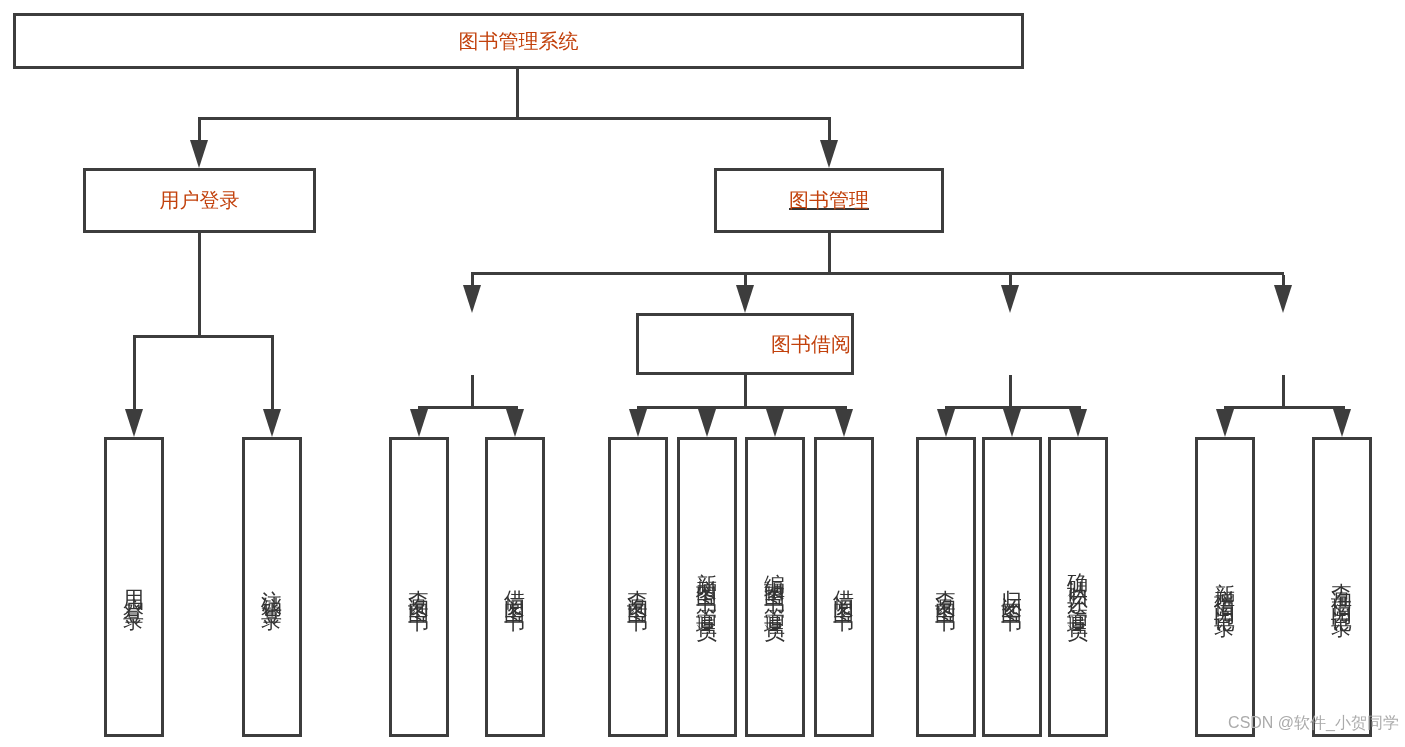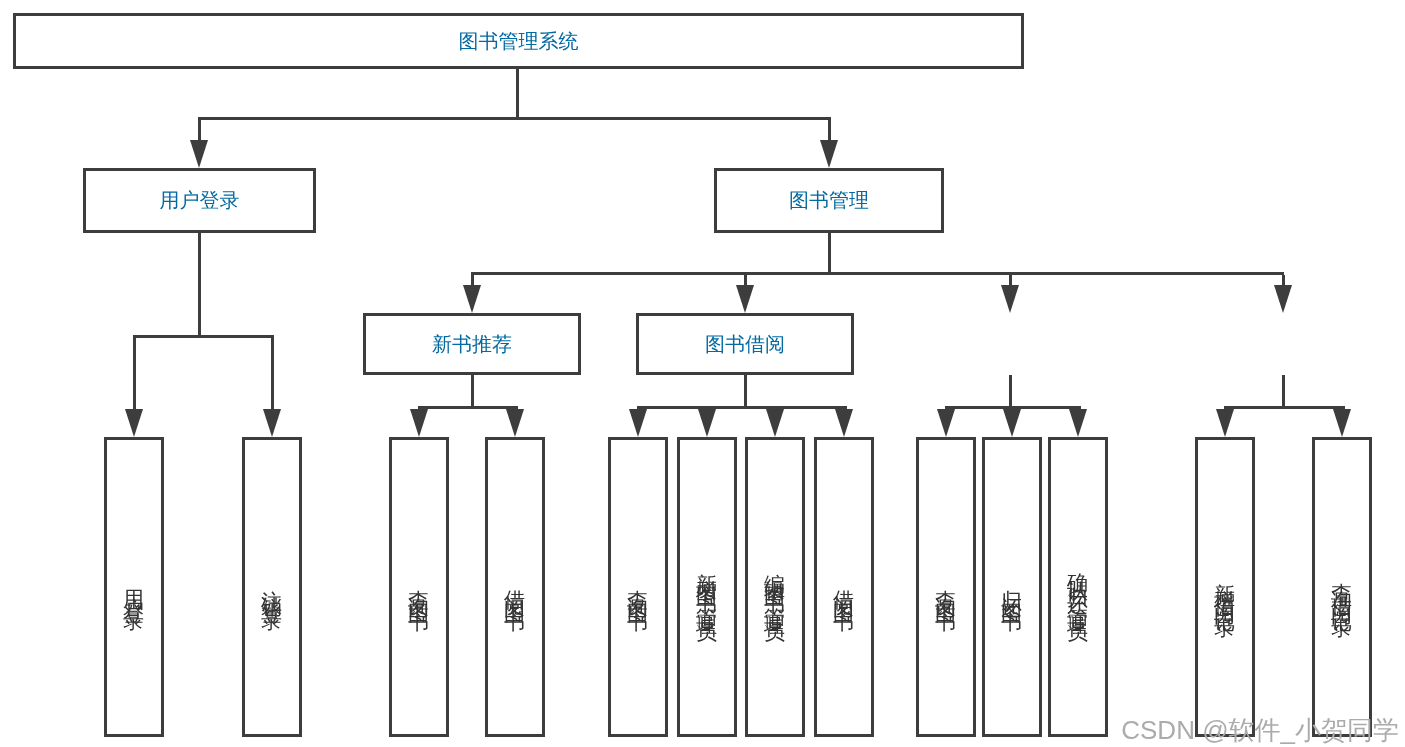--- a/index.html
+++ b/index.html
@@ -17,21 +17,21 @@
     position: absolute;
     background: #ffffff;
     border: 3px solid #3d3d3d;
     display: flex;
     align-items: center;
     justify-content: center;
     z-index: 2;
   }
   .hlabel {
     font-size: 20px;
-    color: #0369a1;
+    color: #c2410c;
     white-space: nowrap;
   }
   .vtext {
     writing-mode: vertical-rl;
     text-orientation: mixed;
     font-size: 21px;
     letter-spacing: 7px;
     color: #333333;
     line-height: 1;
   }
@@ -42,21 +42,21 @@
     width: 0; height: 0;
     border-left: 9px solid transparent;
     border-right: 9px solid transparent;
     border-top: 28px solid #3d3d3d;
     z-index: 1;
   }
   .watermark {
     position: absolute;
     top: 713px;
     right: 6px;
-    font-size: 26px;
+    font-size: 16px;
     color: #ababab;
     z-index: 3;
     white-space: nowrap;
   }
 </style>
 </head>
 <body>
 
 <div class="canvas">
 
@@ -67,21 +67,21 @@
   <div class="vline" style="left:516px; top:69px; height:48px;"></div>
   <div class="hline" style="left:198px; top:117px; width:633px;"></div>
   <div class="vline" style="left:198px; top:117px; height:26px;"></div>
   <div class="arrow" style="left:190px; top:140px;"></div>
   <div class="vline" style="left:828px; top:117px; height:26px;"></div>
   <div class="arrow" style="left:820px; top:140px;"></div>
 
   <div class="box" style="left:83px; top:168px; width:233px; height:65px;">
     <span class="hlabel">用户登录</span>
   </div>
-  <div class="box" style="left:714px; top:168px; width:230px; height:65px;">
+  <div class="box" style="left:714px; top:168px; width:230px; height:65px;text-decoration:underline;">
     <span class="hlabel">图书管理</span>
   </div>
 
   <div class="vline" style="left:198px; top:233px; height:102px;"></div>
   <div class="hline" style="left:133px; top:335px; width:141px;"></div>
   <div class="vline" style="left:133px; top:338px; height:72px;"></div>
   <div class="arrow" style="left:125px; top:409px;"></div>
   <div class="vline" style="left:271px; top:338px; height:72px;"></div>
   <div class="arrow" style="left:263px; top:409px;"></div>
 
@@ -89,24 +89,21 @@
   <div class="hline" style="left:471px; top:272px; width:813px;"></div>
   <div class="vline" style="left:471px; top:275px; height:11px;"></div>
   <div class="arrow" style="left:463px; top:285px;"></div>
   <div class="vline" style="left:744px; top:275px; height:11px;"></div>
   <div class="arrow" style="left:736px; top:285px;"></div>
   <div class="vline" style="left:1009px; top:275px; height:11px;"></div>
   <div class="arrow" style="left:1001px; top:285px;"></div>
   <div class="vline" style="left:1282px; top:275px; height:11px;"></div>
   <div class="arrow" style="left:1274px; top:285px;"></div>
 
-  <div class="box" style="left:363px; top:313px; width:218px; height:62px;">
-    <span class="hlabel">新书推荐</span>
-  </div>
-  <div class="box" style="left:636px; top:313px; width:218px; height:62px;">
+  <div class="box" style="left:636px; top:313px; width:218px; height:62px;justify-content:flex-end;">
     <span class="hlabel">图书借阅</span>
   </div>
 
   <div class="vline" style="left:471px; top:375px; height:31px;"></div>
   <div class="hline" style="left:418px; top:406px; width:100px;"></div>
   <div class="arrow" style="left:410px; top:409px;"></div>
   <div class="arrow" style="left:506px; top:409px;"></div>
 
   <div class="vline" style="left:744px; top:375px; height:31px;"></div>
   <div class="hline" style="left:637px; top:406px; width:210px;"></div>

